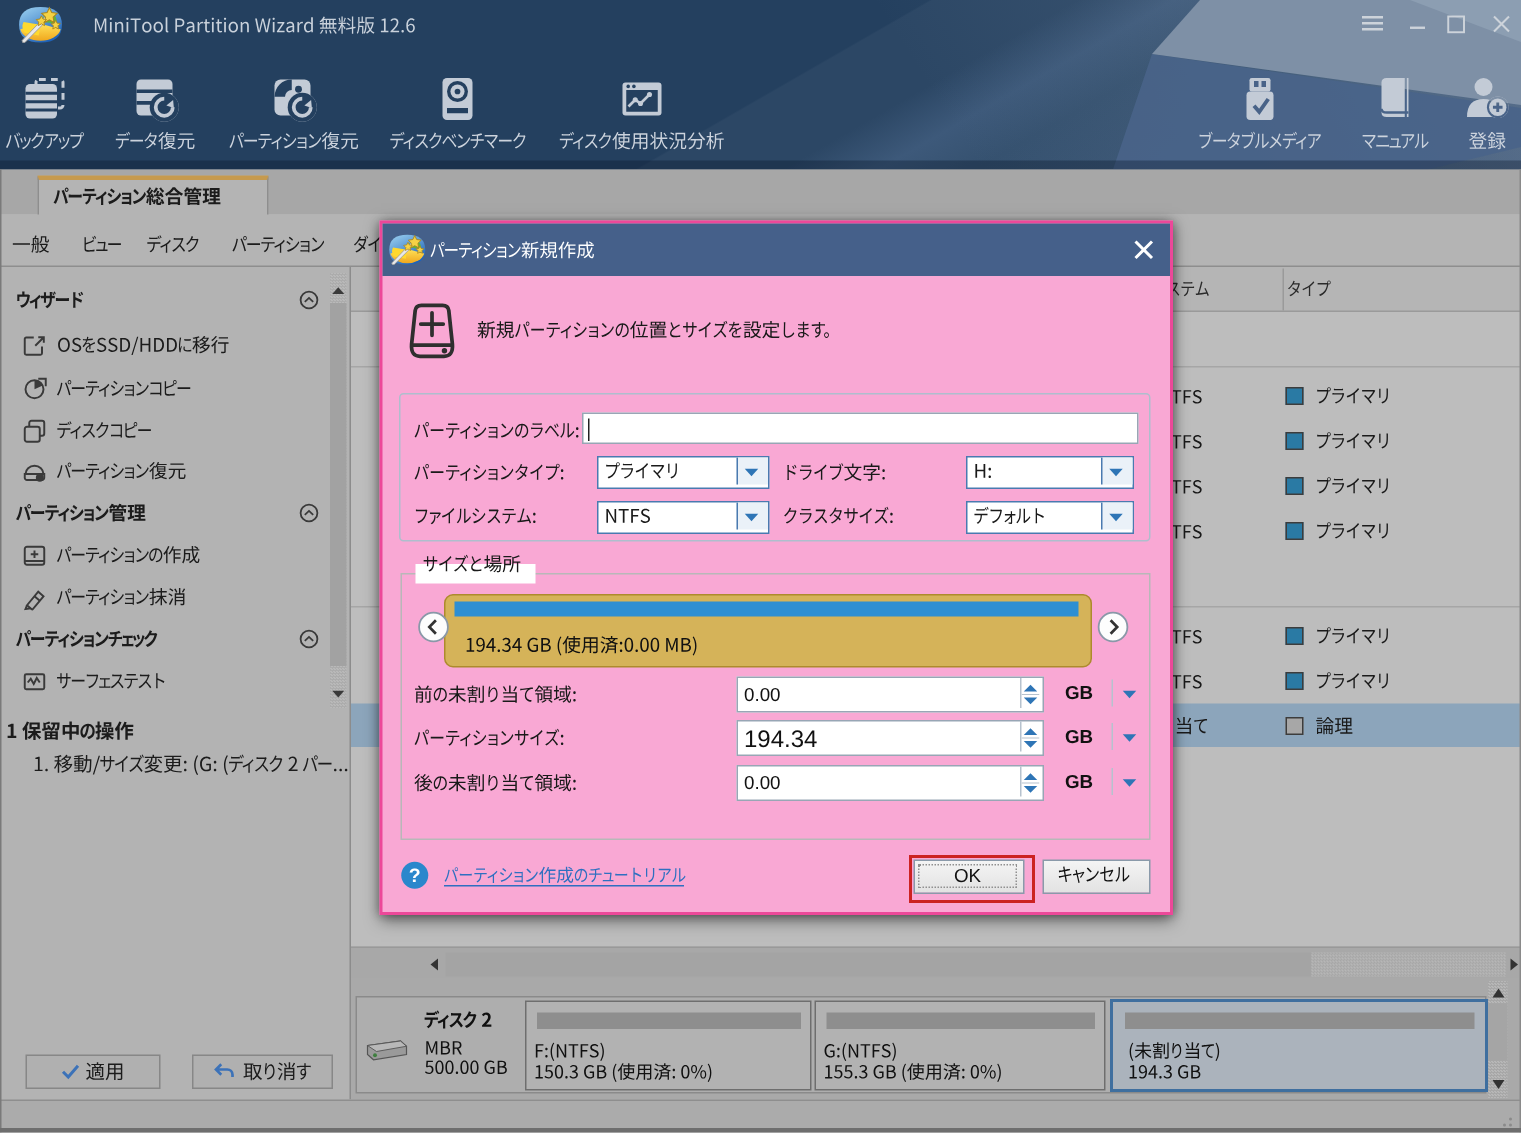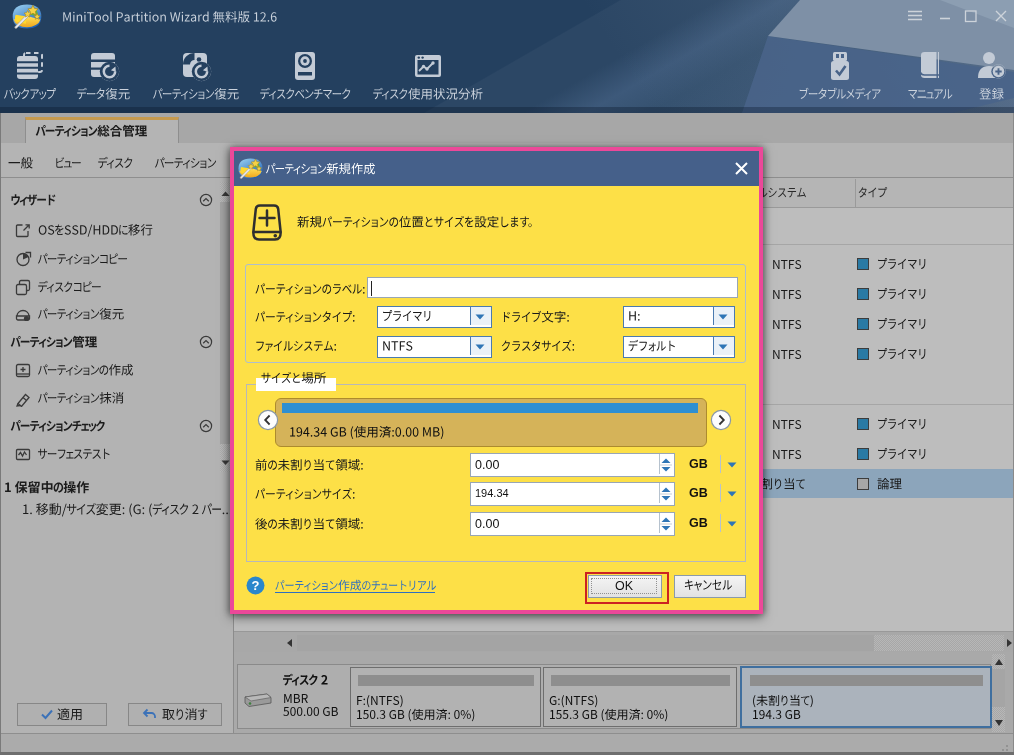--- a/index.html
+++ b/index.html
@@ -453,21 +453,21 @@
 <g fill="#8a8a8a">
         <circle cx="9" cy="2" r="1"></circle>
         <circle cx="5" cy="6" r="1"></circle>
         <circle cx="9" cy="6" r="1"></circle>
         <circle cx="1" cy="9" r="1"></circle>
         <circle cx="5" cy="9" r="1"></circle>
         <circle cx="9" cy="9" r="1"></circle>
       </g>
     </svg>
 </div>
-<div class="abs" style="left:230px;top:147px;width:525px;height:459px;background:#fde047;border:4px solid #ec4899;box-shadow:0 3px 10px rgba(0,0,0,0.5), -2px 0 6px rgba(0,0,0,0.18), 2px 0 6px rgba(0,0,0,0.18)">
+<div class="abs" style="left:253px;top:147px;width:525px;height:459px;background:#f9a8d4;border:2px solid #ec4899;box-shadow:0 3px 10px rgba(0,0,0,0.5), -2px 0 6px rgba(0,0,0,0.18), 2px 0 6px rgba(0,0,0,0.18)">
 <div class="abs" style="left:0;top:0;width:525px;height:35px;background:#45608a"></div>
 <svg class="abs" style="left:4px;top:7px" width="25" height="21" viewBox="0 0 25 21">
       <defs>
         <linearGradient id="lgb" x1="0" y1="0" x2="0.6" y2="1">
      <stop offset="0" stop-color="#9fd4f2"></stop>
           <stop offset="1" stop-color="#1e62b8"></stop>
         </linearGradient>
      <linearGradient id="lgy" x1="0" y1="0" x2="0" y2="1">
      <stop offset="0" stop-color="#ffe259"></stop>
           <stop offset="1" stop-color="#f0a71d"></stop>
@@ -586,21 +586,21 @@
 <svg style="position:absolute;left:21.0px;top:333.2px;overflow:visible" width="100.5" height="18.8">
       <path transform="translate(0,14.50) scale(0.012500,-0.012500)" d="M644 697C644 734 668 764 700 764C731 764 756 734 756 697C756 661 731 631 700 631C668 631 644 661 644 697ZM605 697C605 635 647 585 700 585C752 585 795 635 795 697C795 759 752 810 700 810C647 810 605 759 605 697ZM164 301C134 217 86 112 33 29L105 -7C153 73 198 176 230 268C266 370 295 518 307 580C311 602 317 631 323 653L247 672C236 556 200 404 164 301ZM582 339C618 232 657 97 678 -5L754 24C731 114 686 267 652 366C616 472 561 610 527 682L459 655C496 581 548 442 582 339ZM893 433V335C920 338 965 340 1012 340C1075 340 1414 340 1478 340C1516 340 1552 336 1569 335V433C1550 431 1520 428 1477 428C1414 428 1074 428 1012 428C964 428 919 431 893 433ZM1818 740V657C1839 659 1867 660 1895 660C1944 660 2192 660 2239 660C2263 660 2293 659 2318 657V740C2293 736 2262 734 2239 734C2192 734 1944 734 1894 734C1867 734 1842 737 1818 740ZM1716 489V406C1740 408 1764 408 1790 408H2045C2042 314 2033 230 1996 160C1962 97 1901 39 1835 7L1898 -48C1970 -4 2035 68 2065 135C2099 209 2113 300 2115 408H2347C2367 408 2394 407 2413 406V489C2392 485 2364 484 2347 484C2302 484 1839 484 1790 484C1763 484 1740 486 1716 489ZM2458 258 2491 184C2587 219 2685 271 2757 316V10C2757 -21 2755 -62 2753 -78H2831C2828 -62 2827 -21 2827 10V366C2904 425 2977 498 3019 553L2967 613C2923 549 2845 467 2764 409C2695 359 2570 289 2458 258ZM3330 768 3292 701C3342 667 3433 595 3474 559L3514 627C3478 659 3380 735 3330 768ZM3202 53 3241 -28C3320 -9 3438 38 3524 96C3659 190 3777 319 3850 454L3809 536C3740 395 3628 265 3487 170C3401 112 3296 72 3202 53ZM3201 543 3164 475C3215 444 3308 374 3349 338L3388 408C3351 440 3252 511 3201 543ZM3973 62V-18C3986 -18 4016 -16 4043 -16H4385L4384 -56H4451C4450 -42 4450 -18 4450 -2C4450 83 4450 460 4450 496C4450 515 4450 536 4450 547C4439 546 4417 545 4399 545C4329 545 4117 545 4070 545C4047 545 3999 547 3983 549V471C3998 472 4047 474 4070 474C4116 474 4356 474 4385 474V308H4077C4048 308 4018 310 4002 311V234C4019 235 4048 236 4078 236H4385V58H4042C4013 58 3986 60 3973 62ZM4706 733 4657 672C4720 622 4826 515 4869 463L4922 526C4875 582 4766 686 4706 733ZM4633 63 4678 -19C4819 12 4927 73 5012 136C5140 231 5239 367 5297 492L5256 577C5207 454 5103 306 4973 209C4892 150 4781 89 4633 63ZM5376 578V491C5386 492 5425 494 5461 494H5553V333C5553 295 5551 252 5550 242H5624C5624 252 5621 296 5621 333V494H5863V453C5863 173 5786 87 5631 17L5688 -46C5883 56 5931 193 5931 459V494H6025C6062 494 6094 493 6103 492V576C6091 574 6062 571 6025 571H5931V696C5931 735 5935 768 5936 778H5859C5861 768 5863 735 5863 696V571H5621V699C5621 734 5624 762 5625 772H5550C5552 749 5553 720 5553 699V571H5461C5426 571 5384 576 5376 578ZM6199 361 6233 283C6351 326 6468 386 6557 446V76C6557 38 6554 -12 6552 -31H6635C6632 -11 6630 38 6630 76V498C6717 566 6795 642 6859 721L6803 783C6744 700 6659 613 6570 548C6476 478 6346 408 6199 361ZM7576 814 7531 791C7554 752 7582 693 7599 653L7645 677C7629 716 7597 777 7576 814ZM7672 849 7628 826C7651 789 7679 732 7698 689L7743 713C7727 750 7695 812 7672 849ZM7596 651 7552 690C7539 685 7516 682 7488 682C7457 682 7194 682 7160 682C7135 682 7086 686 7074 688V598C7084 599 7131 603 7160 603C7190 603 7461 603 7492 603C7471 520 7409 401 7351 324C7263 209 7137 90 7001 27L7055 -40C7181 28 7295 137 7386 253C7473 161 7563 44 7620 -45L7680 16C7624 94 7521 224 7431 314C7492 404 7545 521 7574 608C7579 621 7590 643 7596 651ZM7900 390C7936 390 7966 418 7966 460C7966 501 7936 530 7900 530C7863 530 7834 501 7834 460C7834 418 7863 390 7900 390ZM7900 -13C7936 -13 7966 15 7966 56C7966 98 7936 126 7900 126C7863 126 7834 98 7834 56C7834 15 7863 -13 7900 -13Z" fill="#1a1a1a"></path>
     </svg>
 <div class="abs" style="left:236px;top:331px;width:203px;height:22px;background:#fff;border:1px solid #98a6b5"></div>
 <div class="abs" style="left:425px;top:332px;width:13px;height:20px;border-left:1px solid #b6c2ce"></div>
 <svg class="abs" style="left:426px;top:335px" width="12" height="16">
       <path d="M1.5 6 L10.5 6 L6 1.5z" fill="#2e75b6"></path>
       <path d="M1.5 10 L10.5 10 L6 14.5z" fill="#2e75b6"></path>
       <path d="M0 8 h12" stroke="#b6c2ce" stroke-width="0.8"></path>
     </svg>
-<span class="abs" style="left:241px;top:336px;font-size:11px;color:#111">194.34</span>
+<span class="abs" style="left:241px;top:336px;font-size:16px;color:#111">194.34</span>
 <span class="abs" style="left:455px;top:335px;font-size:12.5px;color:#111;font-weight:bold">GB</span>
 <div class="abs" style="left:486px;top:333px;width:1px;height:18px;background:#b6c2ce"></div>
 <svg class="abs" style="left:492px;top:339px" width="12" height="8">
       <path d="M1.5 1.5 L10.5 1.5 L6 6.5z" fill="#2e75b6"></path>
     </svg>
 <svg style="position:absolute;left:21.0px;top:363.2px;overflow:visible" width="108.7" height="18.8">
       <path transform="translate(0,14.50) scale(0.012500,-0.012500)" d="M244 840C200 769 111 683 33 630C45 617 65 590 74 575C160 636 253 729 312 813ZM302 460 309 392 540 399C480 310 386 232 291 180C307 167 332 138 342 123C383 148 424 178 463 212C495 166 534 124 578 87C491 36 389 2 288 -18C302 -34 318 -64 325 -83C435 -57 544 -17 638 42C721 -14 820 -56 928 -81C938 -62 957 -33 974 -17C872 3 778 38 698 85C771 142 831 213 869 301L821 324L808 321H567C588 347 607 374 624 402L866 410C885 383 900 358 910 337L973 374C942 435 870 526 807 591L748 560C773 533 799 502 822 471L553 465C647 542 749 641 829 727L761 764C714 705 648 635 580 571C557 595 525 622 491 649C537 693 590 752 634 806L567 840C536 794 486 733 441 686L382 727L336 678C403 634 480 572 528 523C504 501 480 481 458 463ZM509 256 514 261H768C735 209 690 163 637 125C585 163 542 207 509 256ZM268 636C209 530 113 426 21 357C34 342 56 306 64 291C101 321 140 358 177 398V-83H248V482C281 524 310 568 335 612ZM1383 642C1374 550 1357 455 1335 372C1292 203 1247 136 1207 136C1169 136 1119 192 1119 318C1119 454 1220 618 1383 642ZM1453 644C1598 629 1680 504 1680 353C1680 180 1573 85 1464 56C1445 51 1419 46 1391 43L1431 -31C1633 0 1750 140 1750 350C1750 553 1623 718 1425 718C1217 718 1053 528 1053 311C1053 146 1129 44 1204 44C1283 44 1351 149 1402 355C1426 448 1442 550 1453 644ZM2266 839V676H1940V602H2266V429H1869V355H2223C2133 226 1981 101 1841 39C1858 24 1883 -5 1896 -24C2028 44 2169 163 2266 296V-80H2345V300C2443 166 2585 42 2718 -25C2731 -5 2756 25 2773 40C2633 101 2480 226 2388 355H2749V429H2345V602H2681V676H2345V839ZM3450 732V180H3522V732ZM3655 823V23C3655 6 3649 2 3633 1C3614 0 3555 0 3493 2C3505 -21 3515 -56 3519 -77C3596 -77 3653 -75 3685 -62C3716 -50 3728 -27 3728 24V823ZM2923 232V-77H2992V-27H3262V-66H3333V232ZM2992 33V173H3262V33ZM2863 747V589H2917V537H3088V471H2923V416H3088V348H2862V288H3379V348H3158V416H3321V471H3158V537H3332V589H3390V747H3159V837H3087V747ZM3088 659V594H2930V688H3320V594H3158V659ZM4073 789 3998 792C3997 765 3995 736 3991 706C3981 625 3965 478 3965 383C3965 318 3970 262 3974 224L4040 230C4035 280 4034 314 4038 353C4048 484 4147 666 4253 666C4343 666 4388 552 4388 394C4388 143 4244 54 4059 22L4099 -50C4310 -5 4458 117 4458 395C4458 605 4377 738 4264 738C4156 738 4068 613 4033 511C4038 581 4055 716 4073 789ZM4734 769C4787 698 4841 601 4863 536L4935 569C4912 632 4857 726 4802 796ZM5414 805C5385 728 5329 622 5286 555L5351 530C5396 594 5452 693 5495 778ZM4728 38V-37H5403V-81H5482V486H5153V840H5071V486H4748V411H5403V266H4781V194H5403V38ZM5664 664 5671 577C5763 600 5980 624 6071 636C5993 581 5912 454 5912 298C5912 75 6091 -24 6249 -31L6273 52C6135 58 5980 120 5980 316C5980 434 6054 586 6175 632C6218 647 6293 648 6341 648V728C6284 725 6204 720 6112 710C5955 695 5795 676 5739 669C5723 667 5696 665 5664 664ZM6975 422H7268V324H6975ZM6975 268H7268V169H6975ZM6975 574H7268V478H6975ZM7005 93C6962 48 6871 -4 6791 -33C6807 -45 6830 -69 6842 -83C6922 -53 7016 1 7070 54ZM7160 49C7221 11 7298 -46 7335 -83L7395 -40C7355 -2 7277 52 7216 88ZM6480 422V355H6587V-78H6655V355H6781V127C6781 117 6779 114 6768 114C6757 113 6726 113 6686 114C6695 95 6703 69 6705 49C6759 49 6795 49 6818 61C6842 72 6848 92 6848 126V422ZM6638 840C6603 753 6536 641 6440 557C6454 547 6475 520 6484 503C6511 527 6535 553 6557 579V519H6805V583H6560C6613 646 6653 711 6682 766C6743 710 6810 629 6843 578L6893 642C6854 698 6770 782 6704 840ZM6905 633V111H7340V633H7131L7160 728H7371V793H6866V728H7076C7071 697 7064 663 7057 633ZM7714 103 7733 31C7829 58 7956 95 8076 130L8069 193C7938 159 7803 123 7714 103ZM7835 468H7966V299H7835ZM7777 529V238H8027V529ZM7456 129 7484 55C7563 93 7661 143 7753 191L7732 258L7639 213V525H7730V596H7639V828H7569V596H7463V525H7569V180C7527 160 7488 142 7456 129ZM8282 529C8258 434 8226 347 8186 270C8172 369 8162 489 8157 623H8369V692H8315L8360 735C8334 765 8281 808 8237 838L8194 800C8238 768 8288 723 8313 692H8155L8154 839H8082L8084 692H7747V623H8086C8093 452 8106 298 8130 177C8074 97 8005 30 7924 -22C7940 -33 7969 -58 7979 -71C8043 -26 8100 29 8150 91C8181 -15 8224 -79 8285 -79C8348 -79 8369 -36 8381 97C8365 104 8342 120 8327 136C8323 32 8314 -8 8294 -8C8258 -8 8227 57 8204 167C8267 266 8315 383 8350 515ZM8559 390C8595 390 8625 418 8625 460C8625 501 8595 530 8559 530C8522 530 8493 501 8493 460C8493 418 8522 390 8559 390ZM8559 -13C8595 -13 8625 15 8625 56C8625 98 8595 126 8559 126C8522 126 8493 98 8493 56C8493 15 8522 -13 8559 -13Z" fill="#1a1a1a"></path>
     </svg>
 <div class="abs" style="left:236px;top:361px;width:203px;height:22px;background:#fff;border:1px solid #98a6b5"></div>
 <div class="abs" style="left:425px;top:362px;width:13px;height:20px;border-left:1px solid #b6c2ce"></div>

